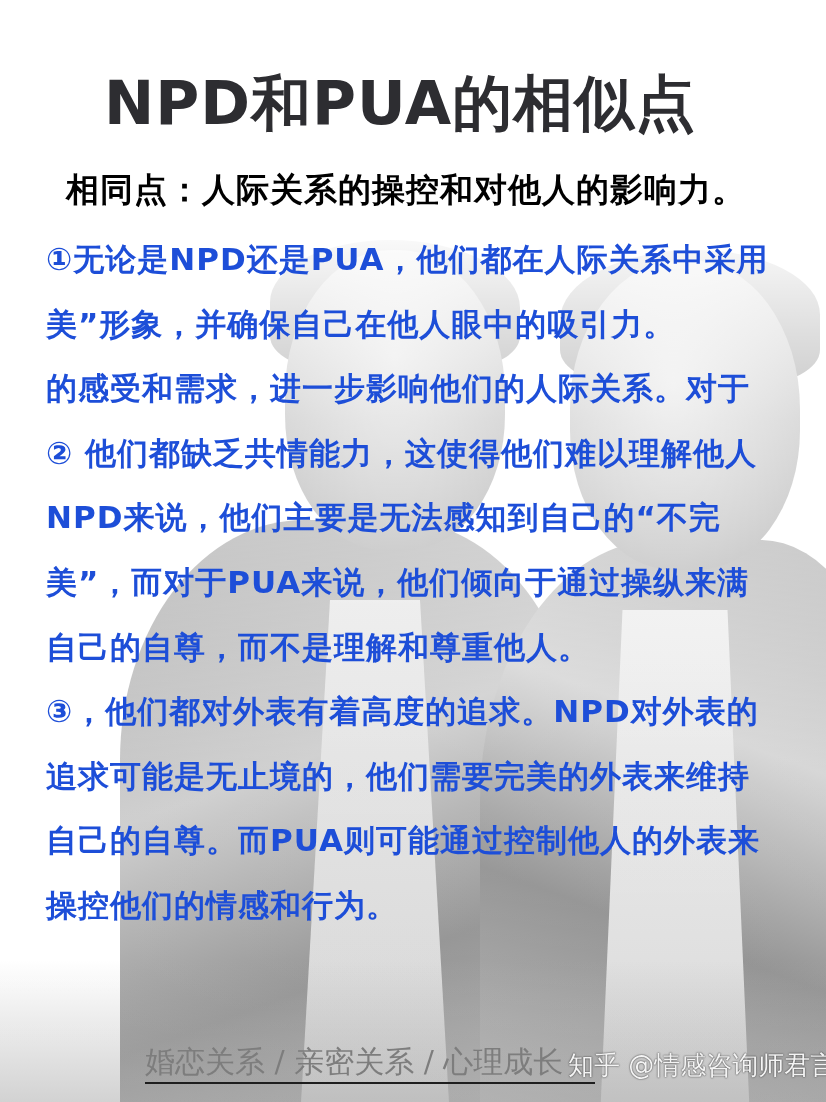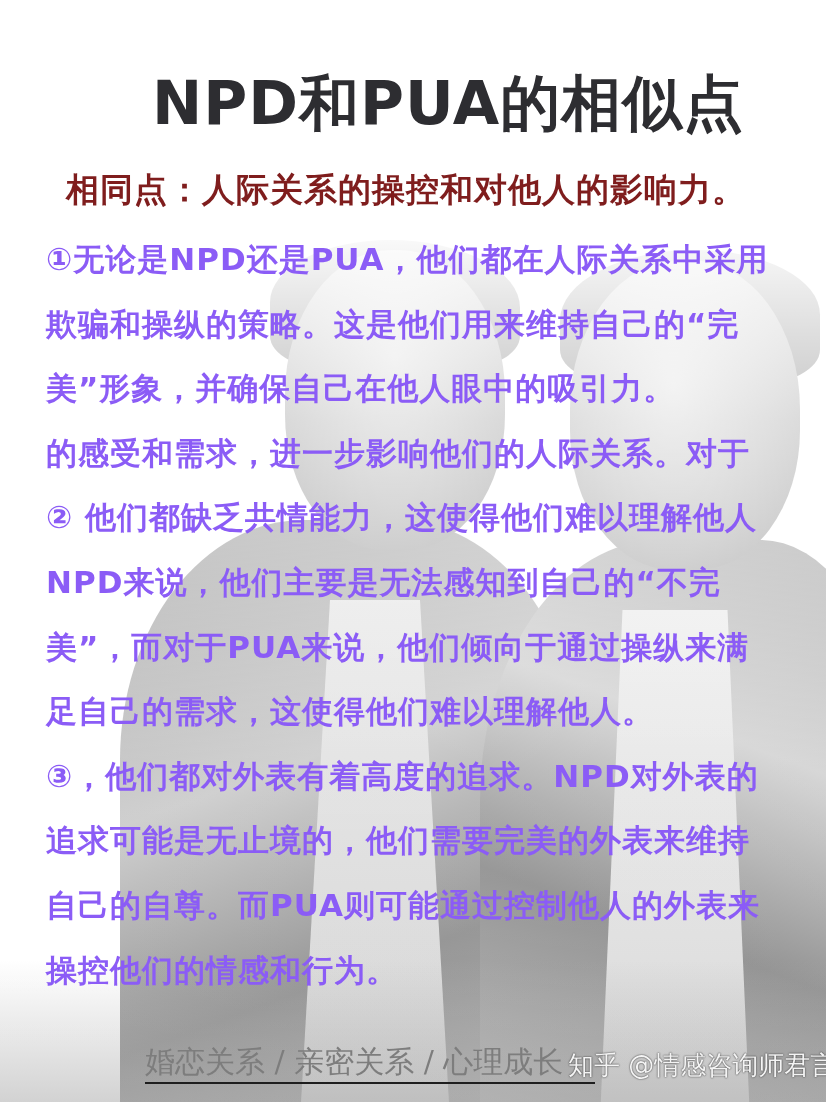--- a/index.html
+++ b/index.html
@@ -58,33 +58,33 @@
       left: 0; top: 960px; width: 826px; height: 142px;
       background: linear-gradient(to bottom, rgba(170,170,170,0.0), rgba(170,170,170,0.55));
       z-index: 2;
     }
 
     .content { position: relative; z-index: 5; }
 
     .title {
       position: absolute; left: 104px; top: 66px;
       font-size: 60px; font-weight: bold; letter-spacing: 1px;
-      color: #2d2d31; line-height: 74px; white-space: nowrap; margin-left: 48px;
+      color: #2d2d31; line-height: 74px; white-space: nowrap;
     }
     .subtitle {
       position: absolute; left: 66px; top: 166px;
-      font-size: 33px; font-weight: bold; color: #7f1d1d;
+      font-size: 33px; font-weight: bold; color: #000000;
       line-height: 48px; white-space: nowrap; letter-spacing: 1px;
     }
     .body-lines {
       position: absolute; left: 46px; top: 234px; width: 760px;
     }
     .line {
       display: block; height: 64.6px; line-height: 50px;
-      font-size: 31px; font-weight: bold; color: #8b5cf6;
+      font-size: 31px; font-weight: bold; color: #1d4ed8;
       white-space: nowrap; letter-spacing: 1px;
     }
 
     .footer-tags {
       position: absolute; left: 145px; top: 1040px;
       font-family: "DejaVu Serif", "Liberation Serif", serif;
       font-size: 30px; color: #7d7d7d; white-space: nowrap;
       line-height: 44px; z-index: 6;
     }
     .footer-underline {
@@ -113,27 +113,26 @@
   <div class="shape bottom-tone"></div>
   <div class="fade"></div>
 </div>
 
 <div class="content">
   <h1 class="title">NPD和PUA的相似点</h1>
   <h2 class="subtitle">相同点：人际关系的操控和对他人的影响力。</h2>
 
   <div class="body-lines">
     <span class="line">①无论是NPD还是PUA，他们都在人际关系中采用</span>
-    <span class="line">欺骗和操纵的策略。这是他们用来维持自己的“完</span>
     <span class="line">美”形象，并确保自己在他人眼中的吸引力。</span>
     <span class="line">的感受和需求，进一步影响他们的人际关系。对于</span>
     <span class="line">② 他们都缺乏共情能力，这使得他们难以理解他人</span>
     <span class="line">NPD来说，他们主要是无法感知到自己的“不完</span>
     <span class="line">美”，而对于PUA来说，他们倾向于通过操纵来满</span>
-    <span class="line">足自己的需求，这使得他们难以理解他人。</span>
+    <span class="line">自己的自尊，而不是理解和尊重他人。</span>
     <span class="line">③，他们都对外表有着高度的追求。NPD对外表的</span>
     <span class="line">追求可能是无止境的，他们需要完美的外表来维持</span>
     <span class="line">自己的自尊。而PUA则可能通过控制他人的外表来</span>
     <span class="line">操控他们的情感和行为。</span>
   </div>
 
   <div class="footer-tags">婚恋关系 / 亲密关系  / 心理成长</div>
   <div class="footer-underline"></div>
   <div class="watermark">知乎 @情感咨询师君言</div>
 </div>

